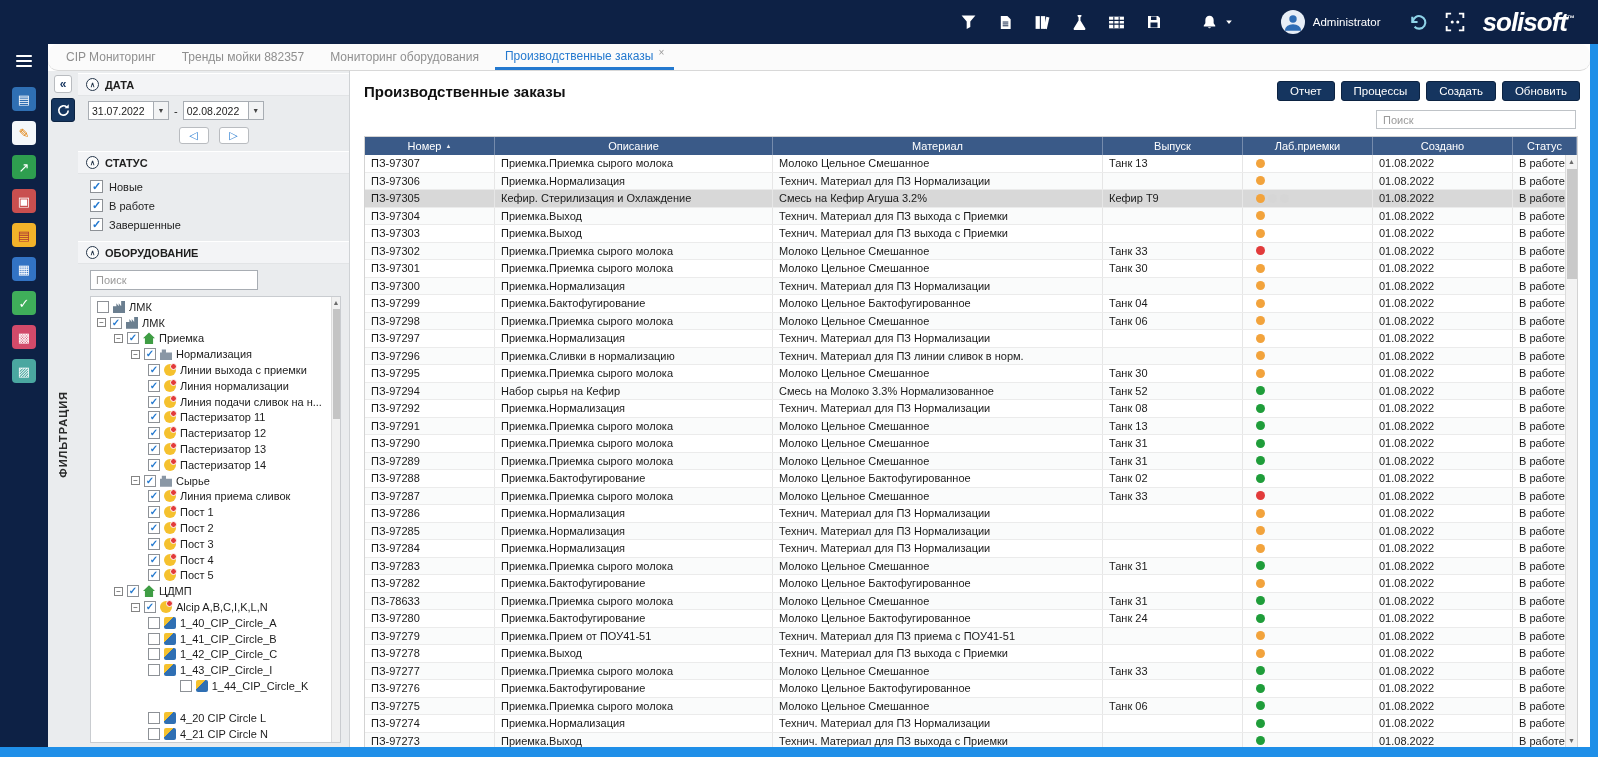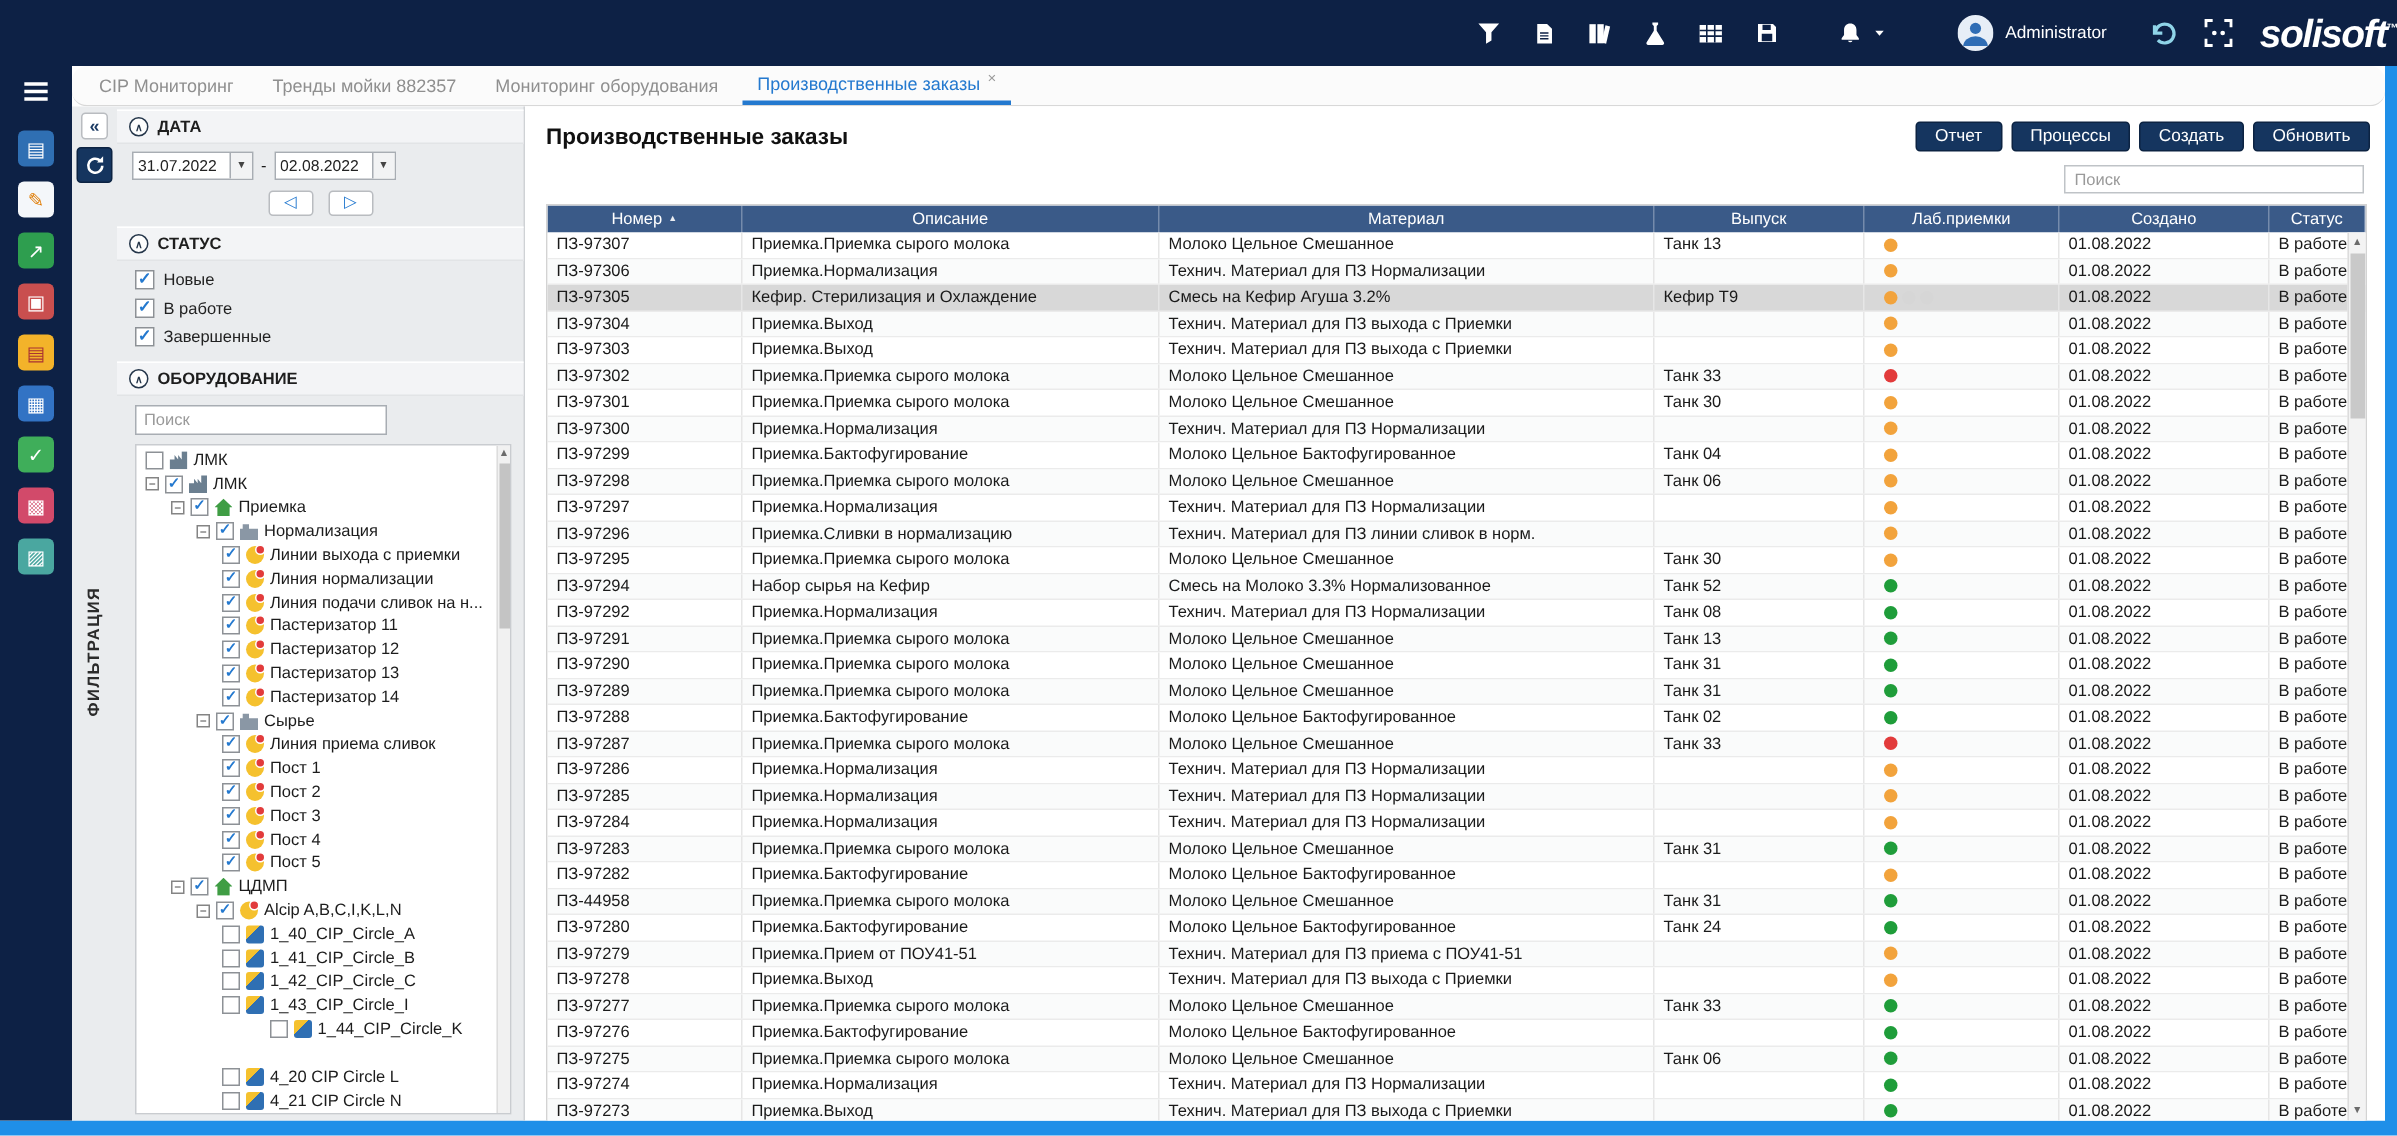--- a/index.html
+++ b/index.html
@@ -7,21 +7,21 @@
   html,body { margin:0; padding:0; }
   body {
     width:1598px; height:757px; overflow:hidden; position:relative;
     background:#1f8fe8;
     font-family:"Liberation Sans", sans-serif; font-size:11px; color:#1a1a1a;
   }
   
   .topbar {
     position:absolute; top:0; left:0; width:1598px; height:44px;
     background:#0d2145; display:flex; align-items:center; justify-content:flex-end;
-    padding-right:0;
+    padding-right:24px;
   }
   .tb-group { display:flex; align-items:center; gap:17px; }
   .tb-icon { width:20px; height:20px; display:flex; align-items:center; justify-content:center; cursor:pointer; }
   .bell-wrap { display:flex; align-items:center; gap:3px; margin-left:36px; }
   .user-wrap { display:flex; align-items:center; gap:8px; margin-left:46px; }
   .user-name { color:#fff; font-size:11.5px; }
   .undo-wrap { margin-left:28px; }
   .focus-wrap { margin-left:16px; }
   .logo { margin-left:18px; color:#fff; font-size:26px; font-weight:bold; font-style:italic; letter-spacing:-1px; white-space:nowrap; }
   .logo sup { font-size:8px; font-style:normal; }
@@ -766,21 +766,21 @@
                 <div class="t-cell c1">Приемка.Бактофугирование</div>
                 <div class="t-cell c2">Молоко Цельное Бактофугированное</div>
                 <div class="t-cell c3"></div>
                 <div class="t-cell c4">
                   <span class="dot" style="background: rgb(242, 163, 60);"></span>
                 </div>
                 <div class="t-cell c5">01.08.2022</div>
                 <div class="t-cell c6">В работе</div>
               </div>
               <div class="t-row">
-                <div class="t-cell c0">ПЗ-44958</div>
+                <div class="t-cell c0">ПЗ-78633</div>
                 <div class="t-cell c1">Приемка.Приемка сырого молока</div>
                 <div class="t-cell c2">Молоко Цельное Смешанное</div>
                 <div class="t-cell c3">Танк 31</div>
                 <div class="t-cell c4">
                   <span class="dot" style="background: rgb(31, 157, 58);"></span>
                 </div>
                 <div class="t-cell c5">01.08.2022</div>
                 <div class="t-cell c6">В работе</div>
               </div>
               <div class="t-row">

